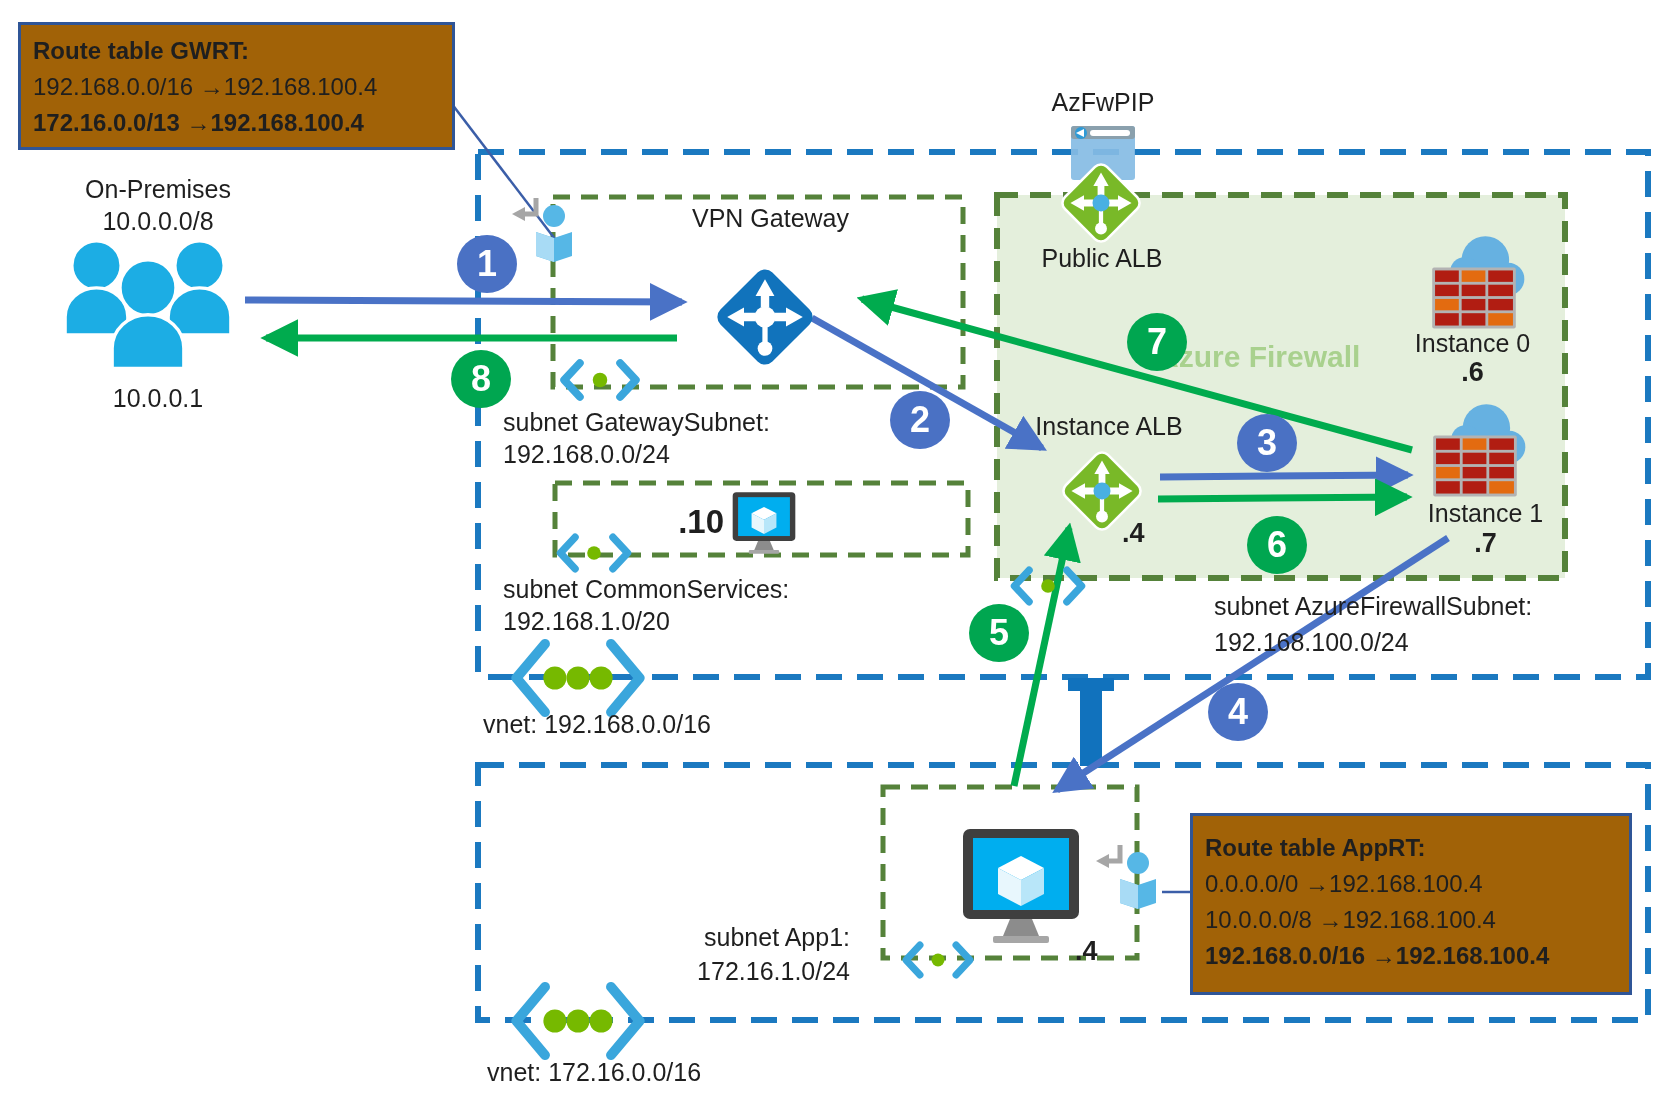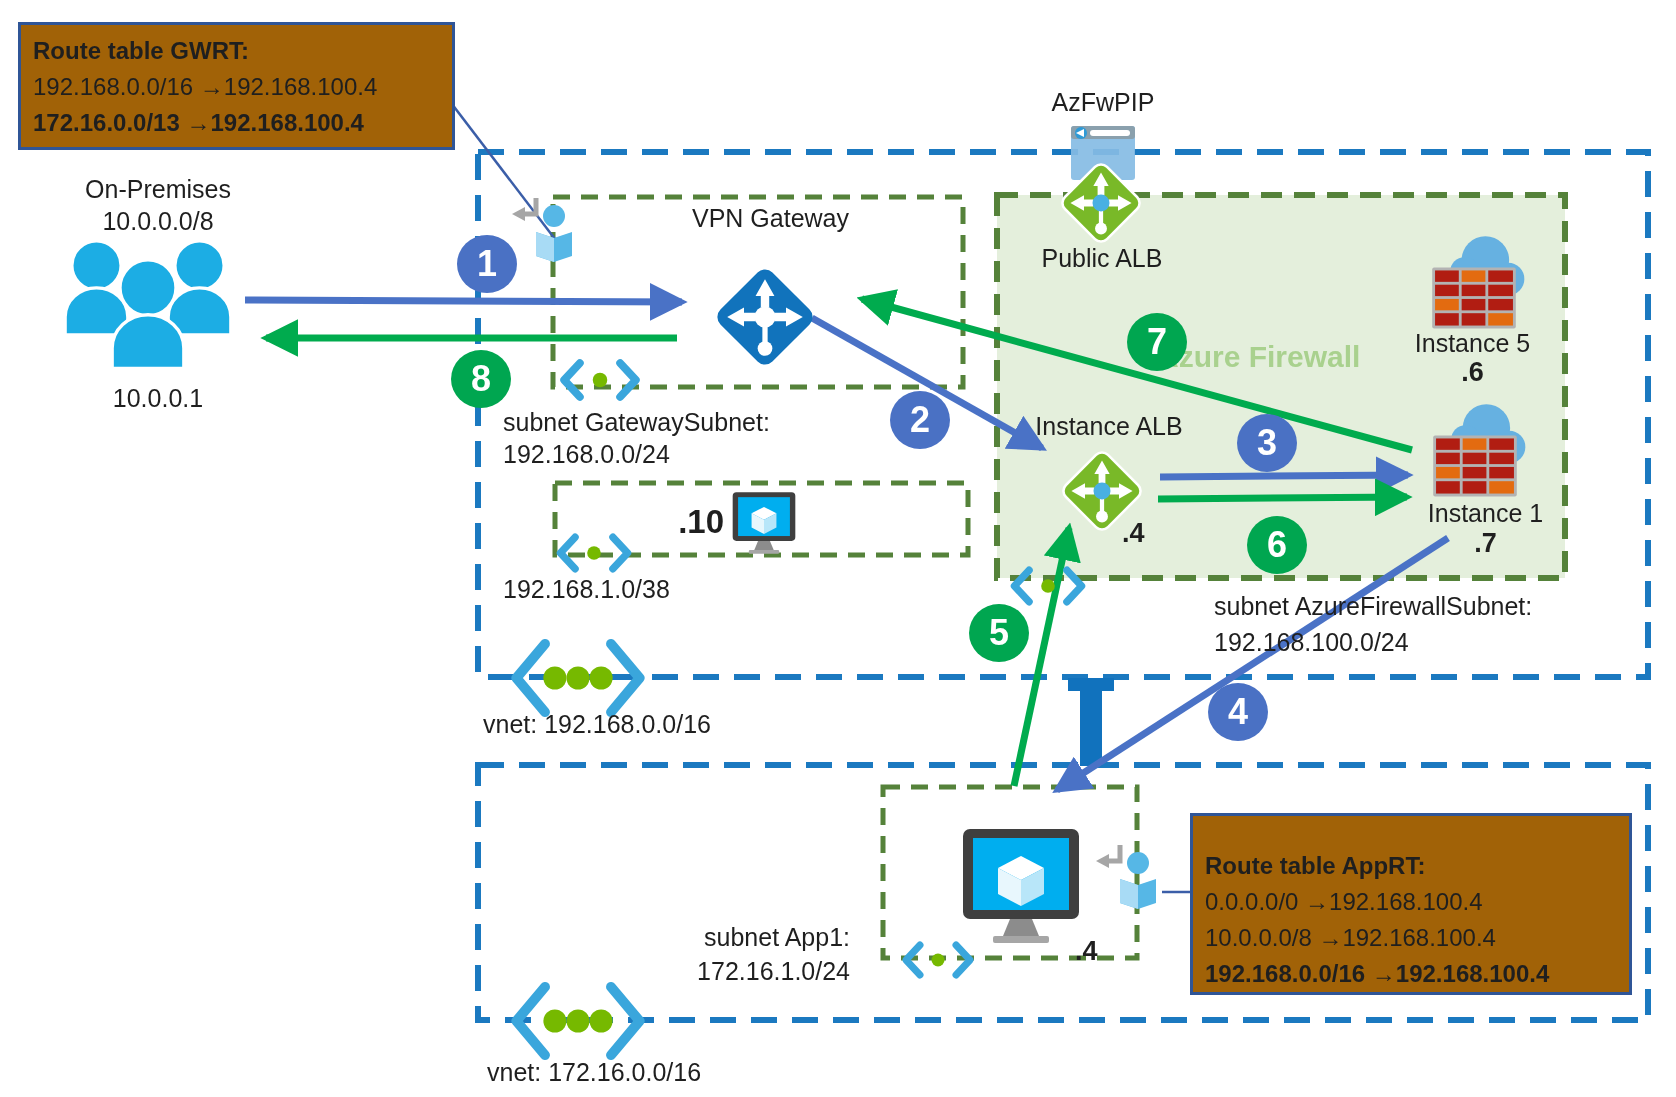--- a/index.html
+++ b/index.html
@@ -187,52 +187,53 @@
     <use href="#subneticon" transform="translate(938,960)"></use>
     <use href="#vneticon" transform="translate(578,1021) scale(1.1)"></use>
   </svg>
 
   <div class="rtbox" style="left:18px;top:22px;width:437px;height:128px;">
     <div class="bold">Route table GWRT:</div>
     <div>192.168.0.0/16 →192.168.100.4</div>
     <div class="bold">172.16.0.0/13 →192.168.100.4</div>
   </div>
 
-  <div class="rtbox" style="left:1190px;top:813px;width:442px;height:182px;padding-top:32px;">
+  <div class="rtbox" style="left:1190px;top:813px;width:442px;height:182px;padding-top:14px;">
     <div class="bold">Route table AppRT:</div>
     <div>0.0.0.0/0 →192.168.100.4</div>
     <div>10.0.0.0/8 →192.168.100.4</div>
     <div class="bold">192.168.0.0/16 →192.168.100.4</div>
   </div>
 
   <div class="abs lbl center" style="left:48px;top:165px;width:220px;margin-top:8px;">
     <div>On-Premises</div>
     <div>10.0.0.0/8</div>
   </div>
   <div class="abs lbl center" style="left:48px;top:382px;width:220px;">10.0.0.1</div>
 
   <div class="abs lbl" style="left:692px;top:202px;">VPN Gateway</div>
   <div class="abs lbl" style="left:503px;top:406px;">
     <div>subnet GatewaySubnet:</div>
     <div>192.168.0.0/24</div>
   </div>
   <div class="abs ip rightal" style="left:652px;top:503px;width:72px;font-size:33px;">.10</div>
   <div class="abs lbl" style="left:503px;top:573px;">
-    <div>192.168.1.0/38</div>
+    <div>subnet CommonServices:</div>
+    <div>192.168.1.0/20</div>
   </div>
   <div class="abs lbl" style="left:483px;top:708px;">vnet: 192.168.0.0/16</div>
   <div class="abs lbl" style="left:1214px;top:588px;line-height:36px;">
     <div>subnet AzureFirewallSubnet:</div>
     <div>192.168.100.0/24</div>
   </div>
 
   <div class="abs lbl center" style="left:1026px;top:86px;width:154px;">AzFwPIP</div>
   <div class="abs lbl center" style="left:1036px;top:242px;width:132px;">Public ALB</div>
   <div class="watermark" style="left:1157px;top:340px;">Azure Firewall</div>
-  <div class="abs lbl center" style="left:1395px;top:327px;width:155px;">Instance 5</div>
+  <div class="abs lbl center" style="left:1395px;top:327px;width:155px;">Instance 0</div>
   <div class="abs ip center" style="left:1395px;top:357px;width:155px;">.6</div>
   <div class="abs lbl center" style="left:1408px;top:497px;width:155px;">Instance 1</div>
   <div class="abs ip center" style="left:1408px;top:528px;width:155px;">.7</div>
   <div class="abs lbl center" style="left:1029px;top:410px;width:160px;">Instance ALB</div>
   <div class="abs ip" style="left:1122px;top:518px;">.4</div>
 
   <div class="abs lbl rightal" style="left:640px;top:920px;width:210px;line-height:34px;">
     <div>subnet App1:</div>
     <div>172.16.1.0/24</div>
   </div>

